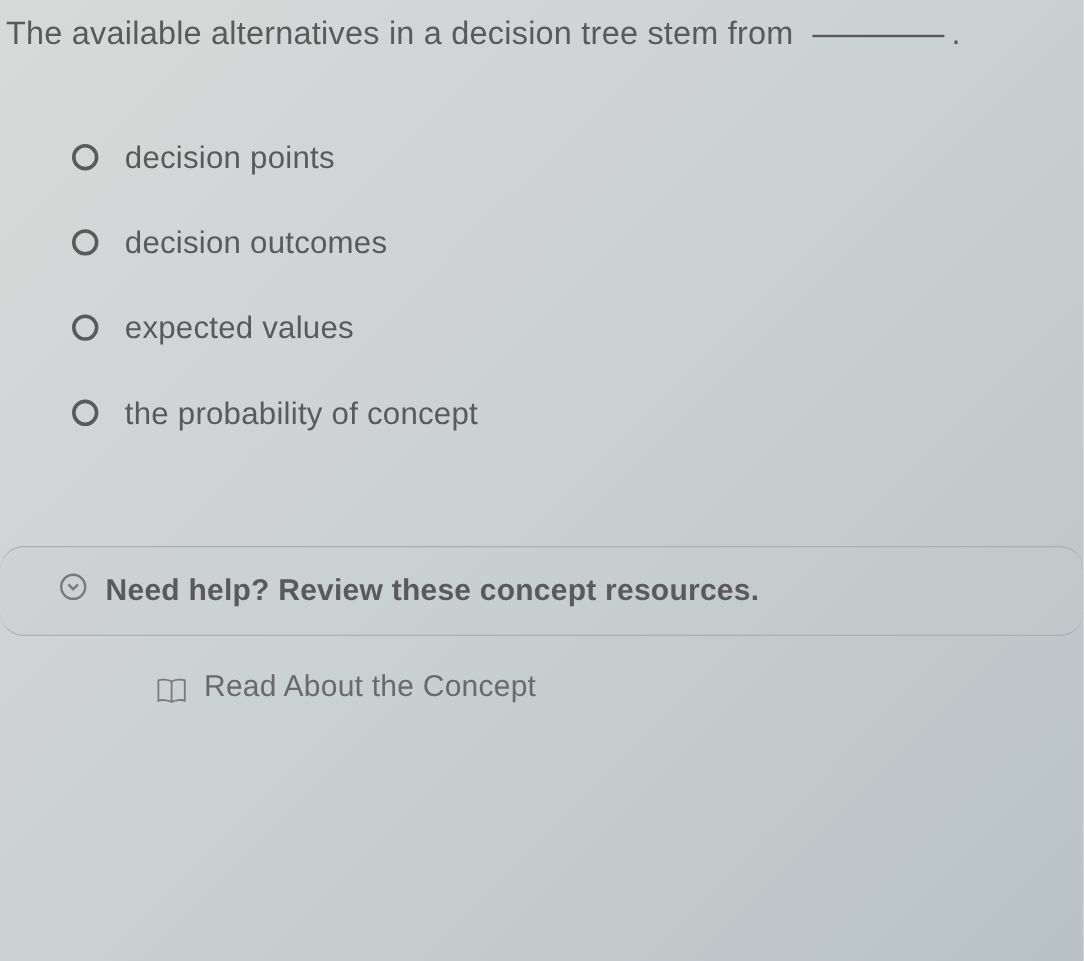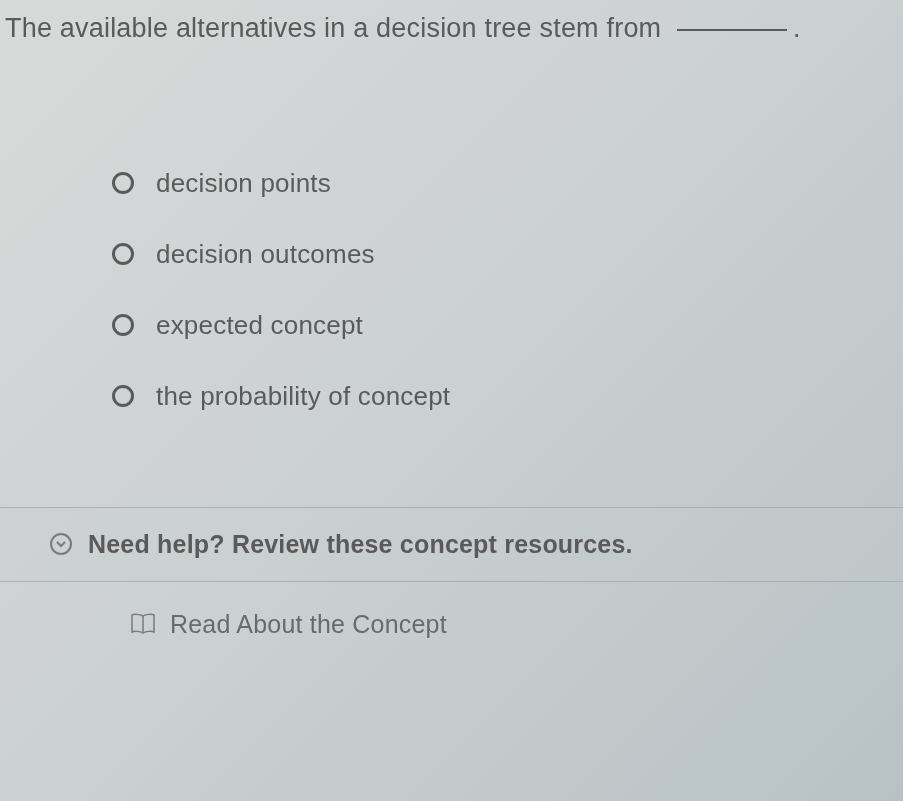--- a/index.html
+++ b/index.html
@@ -29,22 +29,22 @@
       width: 110px;
       vertical-align: baseline;
       margin-left: 8px;
       position: relative;
       top: -6px;
     }
     .period {
       margin-left: 6px;
     }
     .options {
-      margin-top: 120px;
-      padding-left: 112px;
+      margin-top: 68px;
+      padding-left: 60px;
     }
     .option {
       display: flex;
       align-items: center;
       margin-bottom: 40px;
       cursor: pointer;
     }
     .radio-circle {
       width: 22px;
       height: 22px;
@@ -57,22 +57,22 @@
       font-size: 26px;
       color: #5a5a5a;
       letter-spacing: 0.2px;
     }
     .help-section {
       margin-top: 95px;
       border-top: 1px solid #aab0b1;
       border-bottom: 1px solid #aab0b1;
       padding: 22px 30px 22px 50px;
       display: flex;
-      align-items: center;
       background: rgba(200, 205, 206, 0.2);
+      border-radius: 20px;
     }
     .check-circle {
       width: 22px;
       height: 22px;
       border: 2px solid #7a7a7a;
       border-radius: 50%;
       display: flex;
       align-items: center;
       justify-content: center;
       margin-right: 16px;
@@ -84,21 +84,21 @@
     }
     .help-text {
       font-size: 25px;
       font-weight: 600;
       color: #5a5a5a;
       letter-spacing: 0.2px;
     }
     .read-section {
       padding: 28px 30px 0 130px;
       display: flex;
-      align-items: center;
+      align-items: flex-end;
     }
     .book-icon {
       width: 26px;
       height: 22px;
       margin-right: 14px;
       flex-shrink: 0;
     }
     .read-text {
       font-size: 25px;
       color: #6a6a6a;
@@ -117,21 +117,21 @@
   <div class="option">
     <div class="radio-circle"></div>
     <span class="option-label">decision points</span>
   </div>
   <div class="option">
     <div class="radio-circle"></div>
     <span class="option-label">decision outcomes</span>
   </div>
   <div class="option">
     <div class="radio-circle"></div>
-    <span class="option-label">expected concept</span>
+    <span class="option-label">expected values</span>
   </div>
   <div class="option">
     <div class="radio-circle"></div>
     <span class="option-label">the probability of concept</span>
   </div>
 </div>
 
 <div class="help-section">
   <div class="check-circle">
     <svg viewBox="0 0 12 12" fill="none" stroke="#7a7a7a" stroke-width="2">

